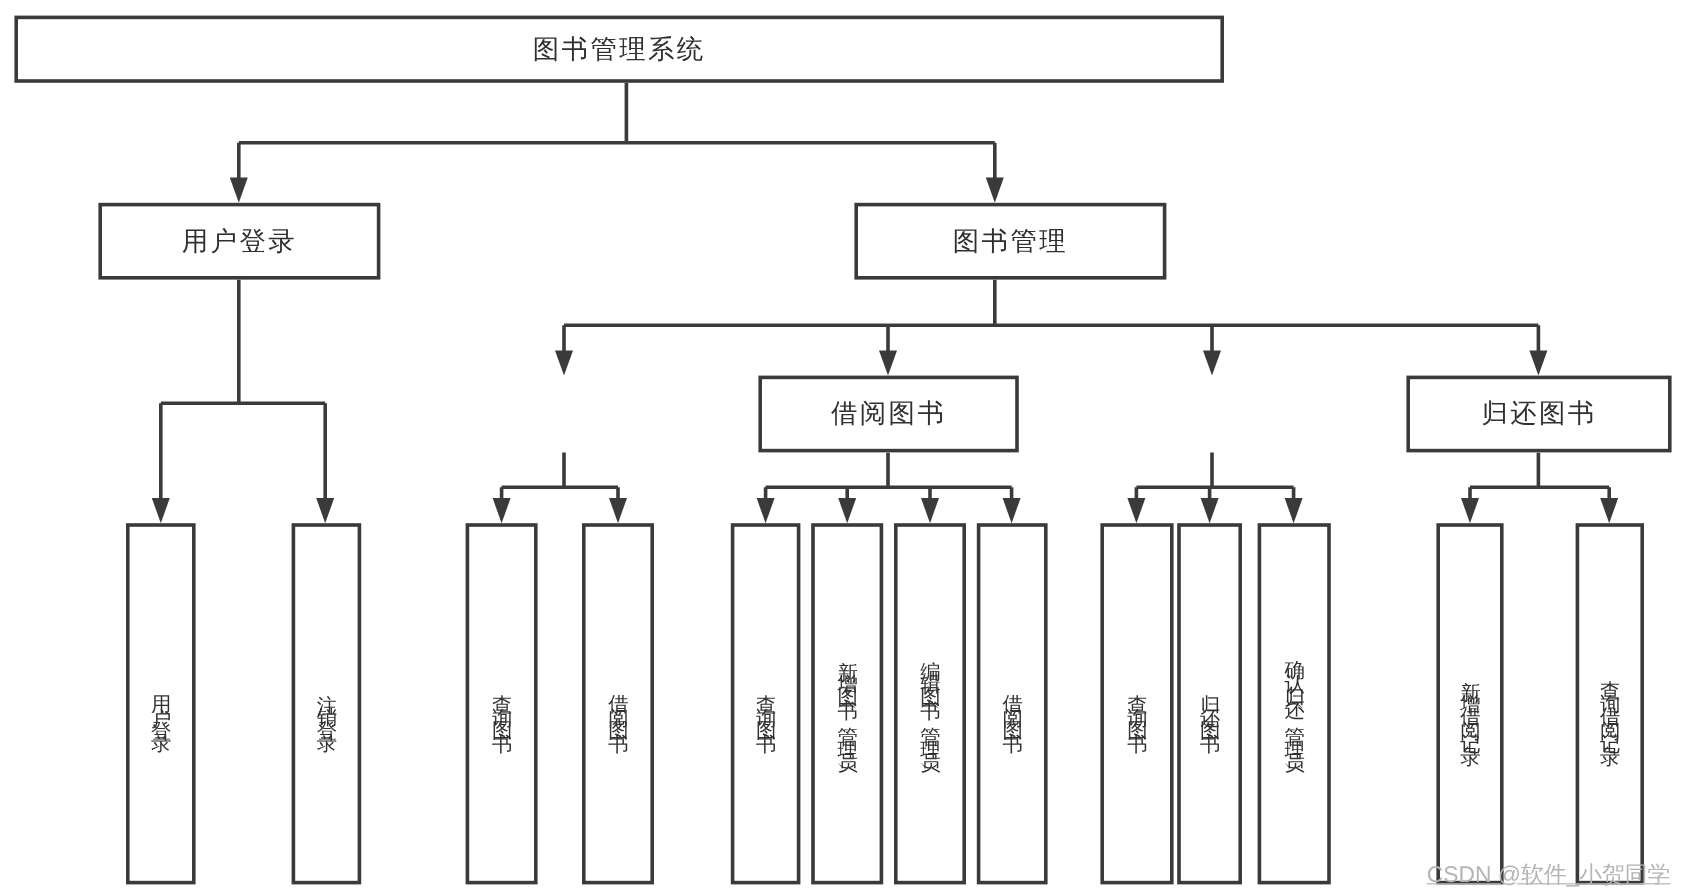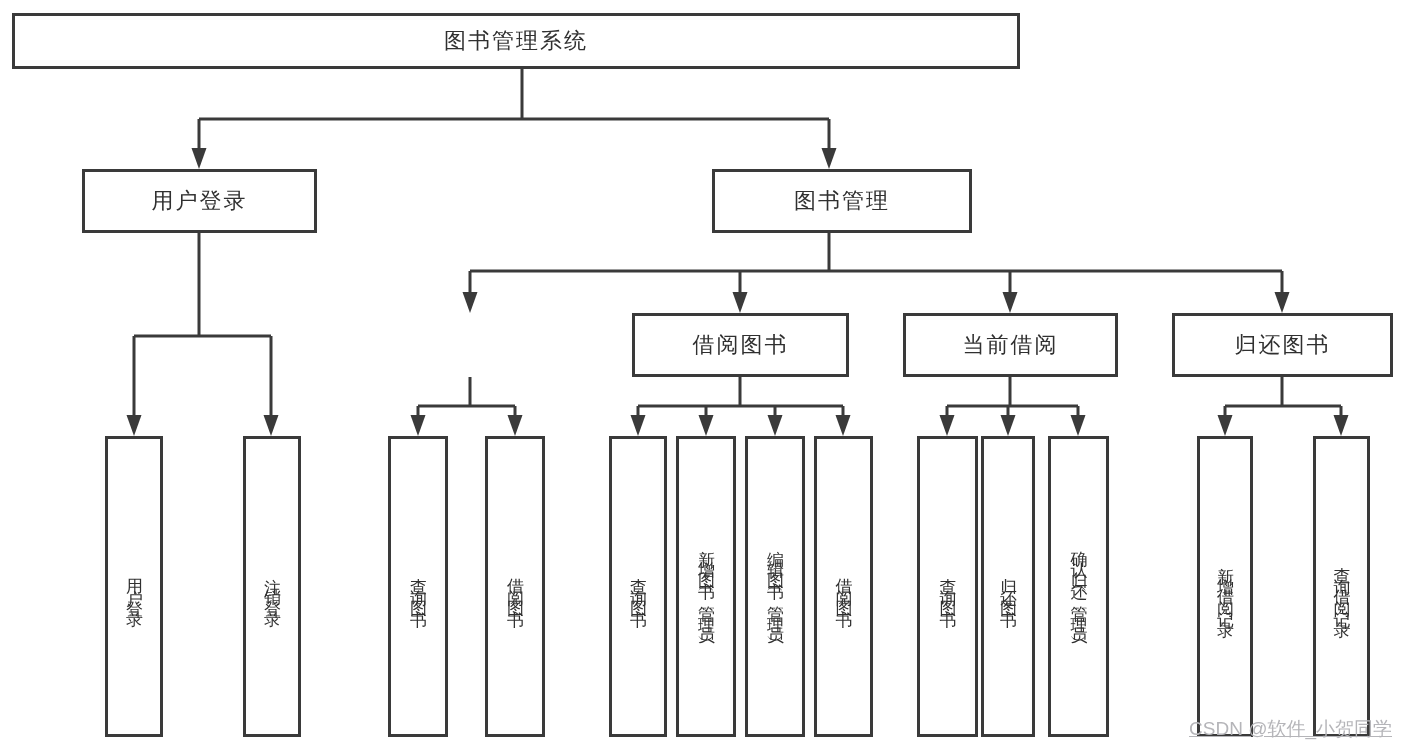--- a/index.html
+++ b/index.html
@@ -123,23 +123,20 @@
   <div class="node hnode" id="n-l2a">
     <span>用户登录</span>
   </div>
   <div class="node hnode" id="n-l2b">
     <span>图书管理</span>
   </div>
 
   <div class="node hnode" id="n-l3b">
     <span>借阅图书</span>
   </div>
-  <div class="node hnode" id="n-l3c">
-    <span>当前借阅</span>
-  </div>
   <div class="node hnode" id="n-l3d">
     <span>归还图书</span>
   </div>
 
   <div class="node vnode" id="leaf-0">
     <span>用户登录</span>
   </div>
   <div class="node vnode" id="leaf-1">
     <span>注销登录</span>
   </div>

